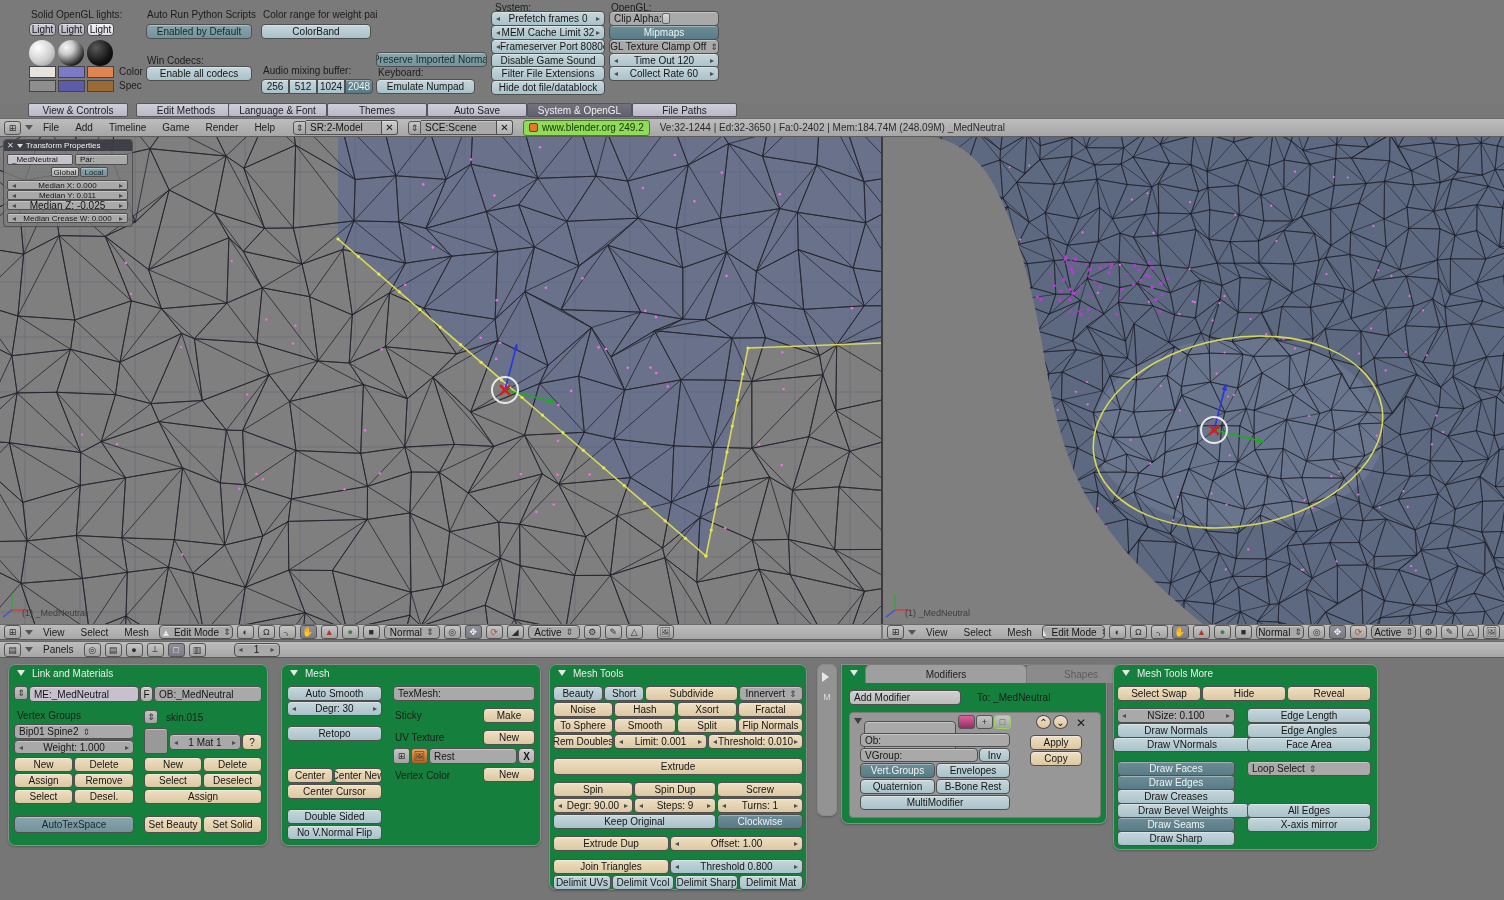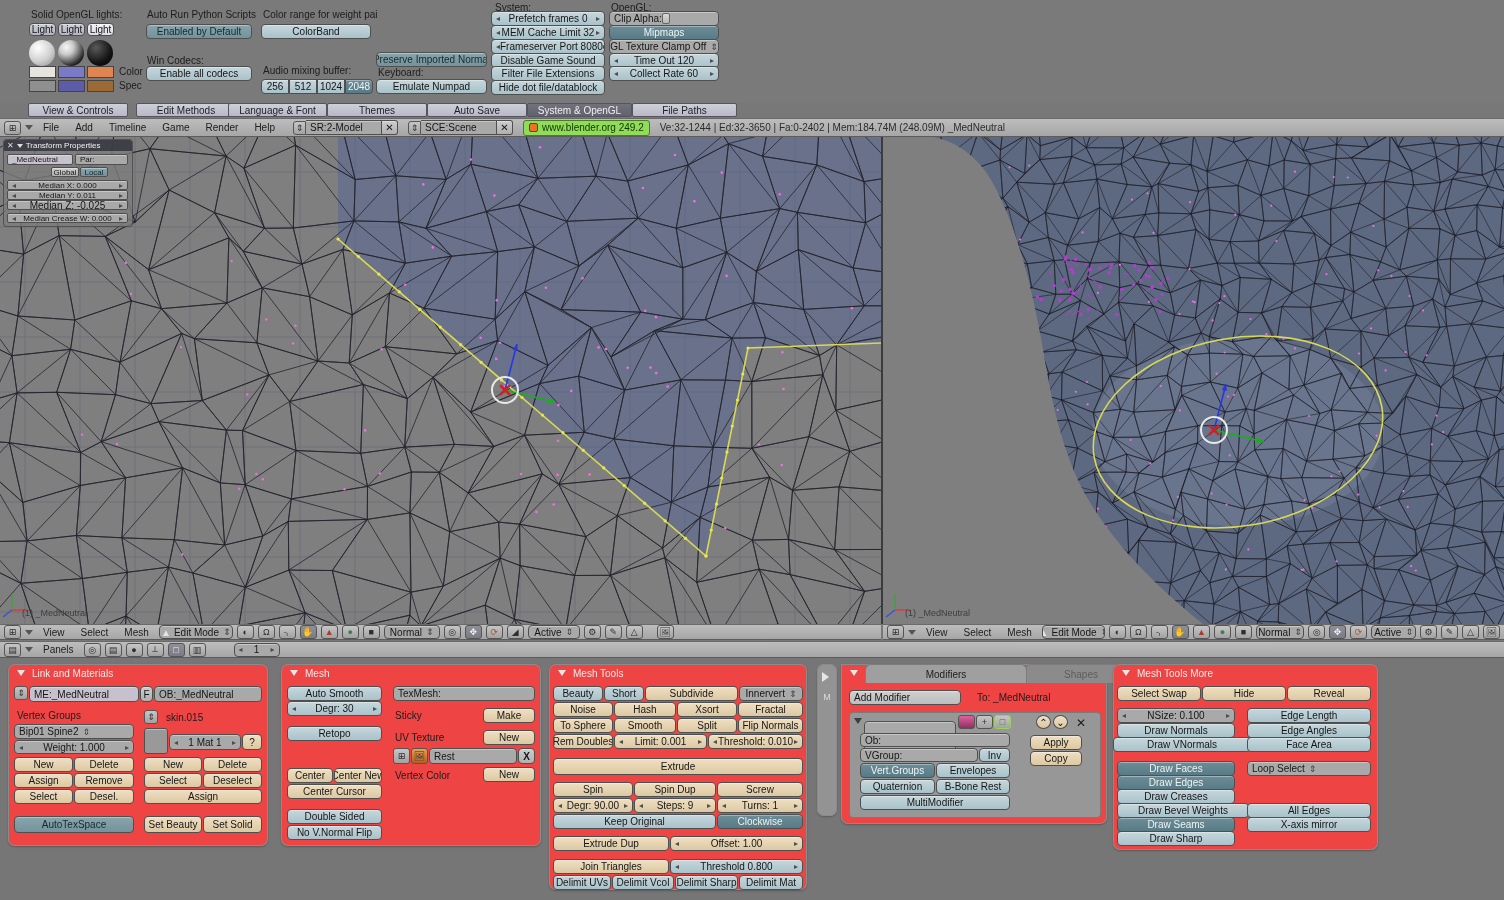--- a/index.html
+++ b/index.html
@@ -19,21 +19,21 @@
   .fieldl{background:#c7c1cd}
   .tl{justify-content:flex-start}
   .st{justify-content:space-between}
   .st::before{content:"\25C2";font-size:8px;color:#4a4d4f}
   .st::after{content:"\25B8";font-size:8px;color:#4a4d4f}
   .dd::after{content:"\21D5";font-size:9px;color:#3d3d3d;margin-left:4px}
   .ic{width:17px;height:14px;border-radius:3px;border:1px solid #555;display:flex;align-items:center;justify-content:center;
       font-size:9px;color:#2e2e2e;background:linear-gradient(#c6c6c6,#a2a2a2);box-sizing:border-box;position:relative;flex:none}
   .ic.p{background:linear-gradient(#8f8f99,#7b7b85);color:#f0f0f0}
   
-  .panel{position:absolute;background:#ef4444;border-radius:7px;box-shadow:inset 0 0 0 1px #8b8b8b, 0 1px 2px rgba(0,0,0,.25)}
+  .panel{position:absolute;background:#15803d;border-radius:7px;box-shadow:inset 0 0 0 1px #8b8b8b, 0 1px 2px rgba(0,0,0,.25)}
   .ph{position:absolute;top:0;left:0;right:0;height:18px;display:flex;align-items:center;gap:7px;padding-left:9px;
       font-size:10px;color:#ececec}
   .tri{width:0;height:0;border-left:4px solid transparent;border-right:4px solid transparent;border-top:6px solid #e6e6e6}
   .hdrbar{position:absolute;left:0;right:0;background:linear-gradient(#bdbdbd,#a6a6a6);border-top:1px solid #6a6a6a;border-bottom:1px solid #5c5c5c;display:flex;align-items:center;gap:4px;padding:0 4px;box-sizing:border-box}
   .menu{font-size:10px;color:#202020;padding:0 6px}
   .sph{width:26px;height:26px;border-radius:50%;position:absolute}
   .sw{position:absolute;width:27px;height:12px;border:1px solid #444;box-sizing:border-box}
   .tab{position:absolute;height:14px;box-sizing:border-box;border:1px solid #55555f;display:flex;align-items:center;justify-content:center;
        font-size:10px;background:linear-gradient(#cfcfda,#b9b9c6);color:#1d1d24;border-radius:2px}
   .tab.on{background:linear-gradient(#72727e,#62626e);color:#f0f0f0}
@@ -71,21 +71,21 @@
   <div class="lbl" style="left:263px;top:9px">Color range for weight pai</div>
   <div class="b blue" style="left:261px;top:24px;width:110px">ColorBand</div>
   <div class="lbl" style="left:263px;top:65px">Audio mixing buffer:</div>
   <div class="b blue" style="left:261px;top:79px;width:28px;border-radius:4px 0 0 4px">256</div>
   <div class="b blue" style="left:289px;top:79px;width:28px;border-radius:0">512</div>
   <div class="b blue" style="left:317px;top:79px;width:28px;border-radius:0">1024</div>
   <div class="b dkteal" style="left:345px;top:79px;width:28px;border-radius:0 4px 4px 0">2048</div>
 
   <div class="b teal" style="left:376px;top:52px;width:111px">Preserve Imported Normal</div>
   <div class="lbl" style="left:378px;top:67px">Keyboard:</div>
-  <div class="b blue" style="left:376px;top:79px;width:111px">Emulate Numpad</div>
+  <div class="b blue" style="left:376px;top:79px;width:99px">Emulate Numpad</div>
 
   <div class="lbl" style="left:495px;top:2px">System:</div>
   <div class="b st blue" style="left:491px;top:11px;width:114px">
       <span>Prefetch frames 0</span>
     </div>
   <div class="b st blue" style="left:491px;top:25px;width:114px">
       <span>MEM Cache Limit 32</span>
     </div>
   <div class="b st blue" style="left:491px;top:39px;width:114px">
       <span>Frameserver Port 8080</span>

